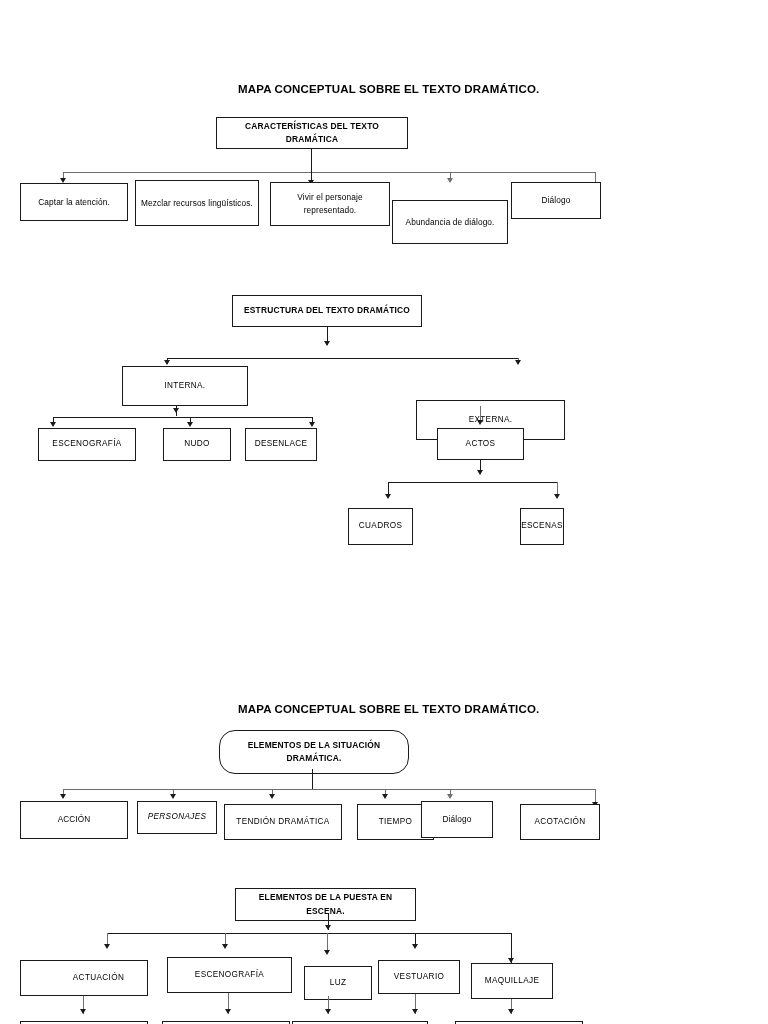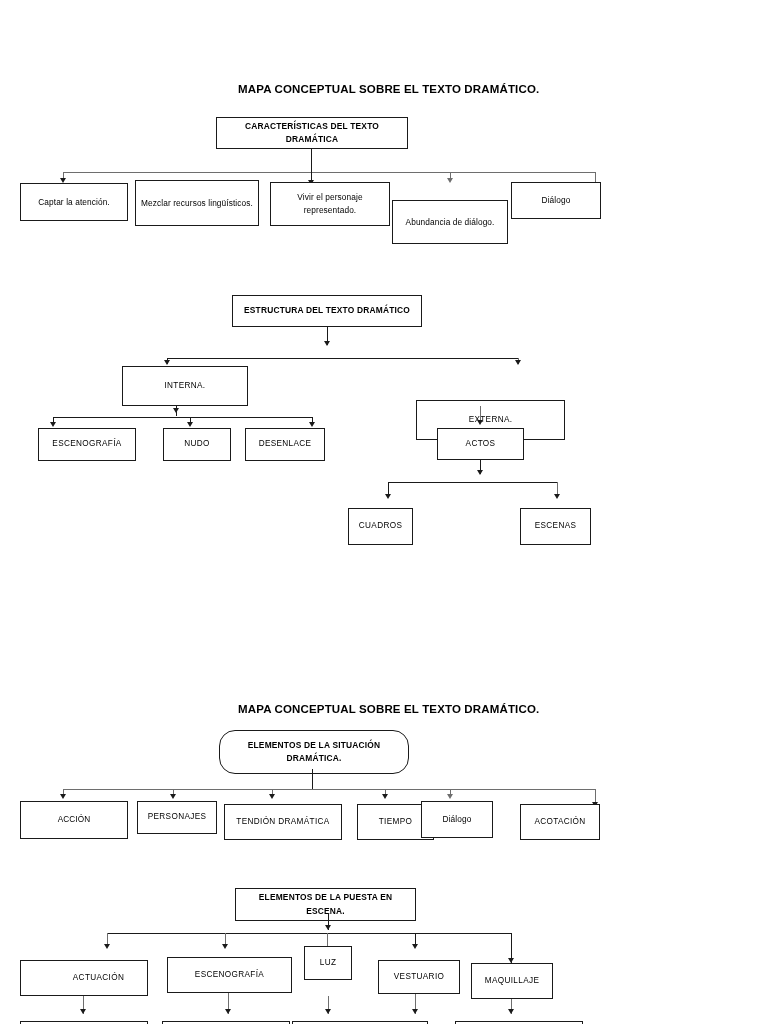--- a/index.html
+++ b/index.html
@@ -143,38 +143,38 @@
 
   <div class="ln v" style="left:53px; top:417px; height:8px;"></div>
   <div class="arrow" style="left:50px; top:422px;"></div>
   <div class="ln v" style="left:190px; top:417px; height:8px;"></div>
   <div class="arrow" style="left:187px; top:422px;"></div>
   <div class="ln v" style="left:312px; top:417px; height:8px;"></div>
   <div class="arrow" style="left:309px; top:422px;"></div>
 
   <div class="node plain" style="left:38px; top:428px; width:98px; height:33px;">ESCENOGRAFÍA</div>
   <div class="node plain" style="left:163px; top:428px; width:68px; height:33px;">NUDO</div>
-  <div class="node plain" style="left:245px; top:428px; width:80px; height:33px;">DESENLACE</div>
+  <div class="node plain" style="left:245px; top:428px; width:72px; height:33px;">DESENLACE</div>
 
   <div class="ln v grey" style="left:480px; top:406px; height:16px;"></div>
   <div class="arrow" style="left:477px; top:420px;"></div>
 
   <div class="node plain" style="left:437px; top:428px; width:87px; height:32px;">ACTOS</div>
 
   <div class="ln v" style="left:480px; top:460px; height:14px;"></div>
   <div class="arrow" style="left:477px; top:470px;"></div>
   <div class="ln h" style="left:388px; top:482px; width:170px;"></div>
 
   <div class="ln v" style="left:388px; top:482px; height:14px;"></div>
   <div class="arrow" style="left:385px; top:494px;"></div>
   <div class="ln v grey" style="left:557px; top:482px; height:14px;"></div>
   <div class="arrow" style="left:554px; top:494px;"></div>
 
   <div class="node plain" style="left:348px; top:508px; width:65px; height:37px;">CUADROS</div>
-  <div class="node plain" style="left:520px; top:508px; width:71px; height:37px;">ESCENAS</div>
+  <div class="node plain" style="left:520px; top:508px; width:44px; height:37px;">ESCENAS</div>
 
   <div class="doc-heading" style="left:238px; top:703px;">MAPA CONCEPTUAL SOBRE EL TEXTO DRAMÁTICO.</div>
 
   <div class="node head" style="left:219px; top:730px; width:190px; height:44px;border-radius:16px;">ELEMENTOS DE LA SITUACIÓN DRAMÁTICA.</div>
 
   <div class="ln v" style="left:312px; top:769px; height:21px;"></div>
   <div class="ln h grey" style="left:63px; top:789px; width:533px;"></div>
 
   <div class="ln v grey" style="left:63px; top:789px; height:8px;"></div>
   <div class="arrow" style="left:60px; top:794px;"></div>
@@ -183,21 +183,21 @@
   <div class="ln v grey" style="left:272px; top:789px; height:8px;"></div>
   <div class="arrow" style="left:269px; top:794px;"></div>
   <div class="ln v grey" style="left:385px; top:789px; height:8px;"></div>
   <div class="arrow" style="left:382px; top:794px;"></div>
   <div class="ln v grey" style="left:450px; top:789px; height:8px;"></div>
   <div class="arrow grey" style="left:447px; top:794px;"></div>
   <div class="ln v grey" style="left:595px; top:789px; height:16px;"></div>
   <div class="arrow" style="left:592px; top:802px;"></div>
 
   <div class="node lvl1" style="left:20px; top:801px; width:108px; height:38px;">ACCIÓN</div>
-  <div class="node plain" style="left:137px; top:801px; width:80px; height:33px;">PERSONAJES</div>
+  <div class="node plain" style="left:137px; top:801px; width:80px; height:33px;font-style:italic;">PERSONAJES</div>
   <div class="node plain" style="left:224px; top:804px; width:118px; height:36px;">TENDIÓN DRAMÁTICA</div>
   <div class="node plain" style="left:357px; top:804px; width:77px; height:36px;">TIEMPO</div>
   <div class="node soft" style="left:421px; top:801px; width:72px; height:37px;">Diálogo</div>
   <div class="node plain" style="left:520px; top:804px; width:80px; height:36px;">ACOTACIÓN</div>
 
   <div class="node head" style="left:235px; top:888px; width:181px; height:33px;">ELEMENTOS DE LA PUESTA EN ESCENA.</div>
 
   <div class="ln v" style="left:328px; top:913px; height:17px;"></div>
   <div class="arrow" style="left:325px; top:925px;"></div>
 
@@ -209,21 +209,21 @@
   <div class="arrow" style="left:222px; top:944px;"></div>
   <div class="ln v grey" style="left:327px; top:933px; height:20px;"></div>
   <div class="arrow" style="left:324px; top:950px;"></div>
   <div class="ln v" style="left:415px; top:933px; height:14px;"></div>
   <div class="arrow" style="left:412px; top:944px;"></div>
   <div class="ln v" style="left:511px; top:933px; height:30px;"></div>
   <div class="arrow" style="left:508px; top:958px;"></div>
 
   <div class="node plain" style="left:20px; top:960px; width:128px; height:36px;padding-left:32px;">ACTUACIÓN</div>
   <div class="node plain" style="left:167px; top:957px; width:125px; height:36px;">ESCENOGRAFÍA</div>
-  <div class="node plain" style="left:304px; top:946px; width:48px; height:34px;">LUZ</div>
+  <div class="node plain" style="left:304px; top:966px; width:68px; height:34px;">LUZ</div>
   <div class="node plain" style="left:378px; top:960px; width:82px; height:34px;">VESTUARIO</div>
   <div class="node plain" style="left:471px; top:963px; width:82px; height:36px;">MAQUILLAJE</div>
 
   <div class="ln v grey" style="left:83px; top:996px; height:18px;"></div>
   <div class="arrow" style="left:80px; top:1009px;"></div>
   <div class="ln v grey" style="left:228px; top:993px; height:21px;"></div>
   <div class="arrow" style="left:225px; top:1009px;"></div>
   <div class="ln v grey" style="left:328px; top:996px; height:18px;"></div>
   <div class="arrow" style="left:325px; top:1009px;"></div>
   <div class="ln v grey" style="left:415px; top:994px; height:20px;"></div>

